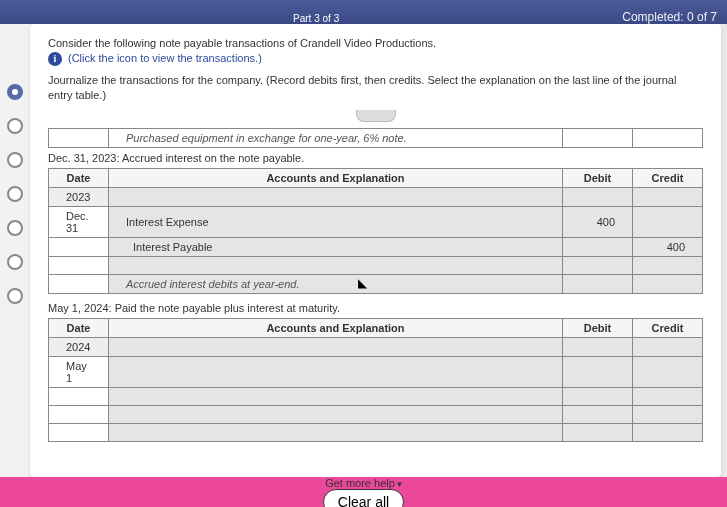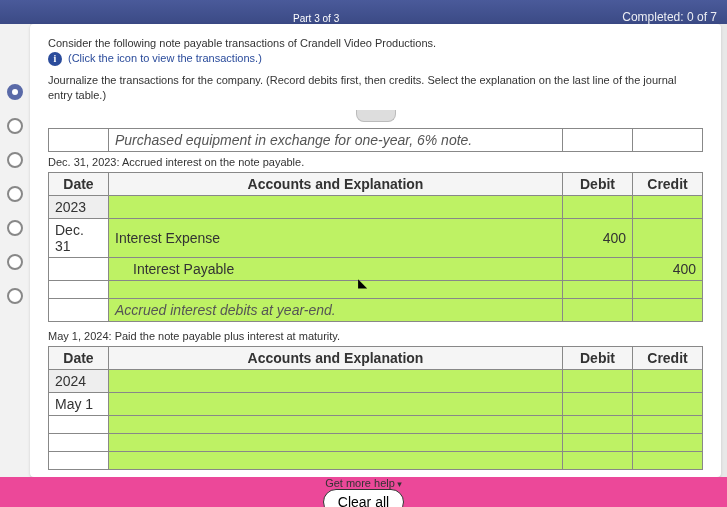--- a/index.html
+++ b/index.html
@@ -107,35 +107,35 @@
     }
     .section-label { margin: 4px 0 4px 0; }
     table.journal {
       border-collapse: collapse;
       width: 100%;
       table-layout: fixed;
       margin-bottom: 8px;
     }
     table.journal th, table.journal td {
       border: 1px solid #888;
-      padding: 3px 6px;
-      font-size: 14px;
+      padding: 3px 17px;
+      font-size: 11px;
       height: 18px;
       vertical-align: middle;
     }
     table.journal th {
       background: #f5f5f5;
       font-weight: bold;
       text-align: center;
     }
     .col-date { width: 60px; }
     .col-acct { width: auto; }
     .col-amt { width: 70px; text-align: right; }
     .cell-input {
-      background: #bef264;
+      background: #e5e5e5;
     }
     .year-cell { background: #eee; font-weight: normal; }
     .indent { padding-left: 24px !important; }
     .footer {
       position: absolute;
       left: 0; right: 0; bottom: 0;
       height: 30px;
       background: #ec4899;
       display: flex;
       align-items: center;

